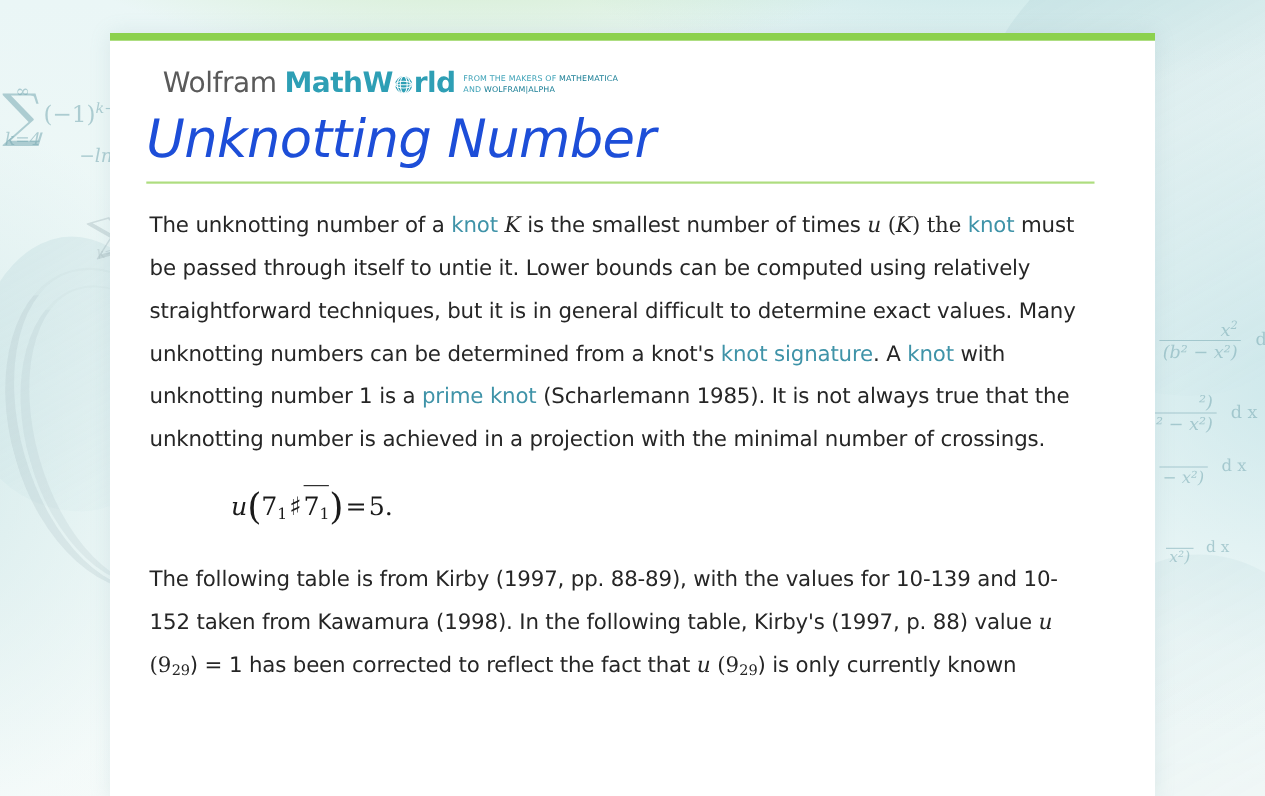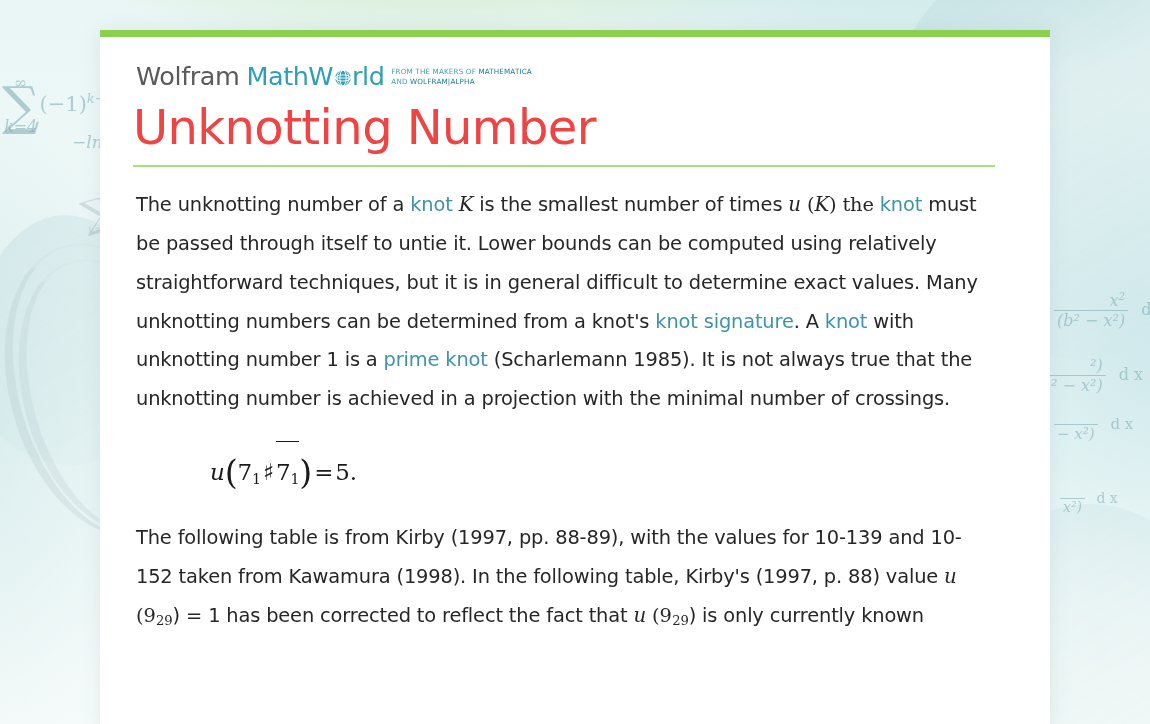--- a/index.html
+++ b/index.html
@@ -87,34 +87,34 @@
   }
   #card-inner {
     padding: 27px 55px 0 32px;
   }
 
   
   #logo-row {
     display: flex;
     align-items: flex-end;
     gap: 7px;
-    margin-left: 4px;
+    margin-left: 16px;
   }
   .logo-wolfram {
     font-family: "DejaVu Sans", sans-serif;
     font-size: 25.5px;
     font-weight: 400;
     color: #5a5a5a;
     letter-spacing: -0.4px;
     line-height: 1;
   }
   .logo-mathworld {
     font-family: "DejaVu Sans", sans-serif;
     font-size: 25.5px;
-    font-weight: 400;
+    font-weight: 700;
     color: #2e9fb5;
     letter-spacing: -0.5px;
     line-height: 1;
     display: inline-flex;
     align-items: baseline;
   }
   .globe-o {
     display: inline-block;
     width: 18px; height: 18px;
     position: relative;
@@ -129,24 +129,25 @@
     letter-spacing: 0.15px;
     padding-bottom: 3px;
   }
   #logo-tagline b { color: #1b7f96; font-weight: 400; }
 
   
   #page-title {
     font-family: "DejaVu Sans", sans-serif;
     font-size: 48px;
     font-weight: 400;
-    color: #ef4444;
+    color: #1d4ed8;
     letter-spacing: -0.6px;
     margin: 10px 0 0 1px;
     line-height: 1.16;
+    font-style: italic;
   }
   #title-rule {
     border: 0; border-top: 2px solid #aedd7f;
     margin: 10px 0 0 1px;
   }
 
   
   #article {
     margin-top: 19px;
     font-family: "DejaVu Sans", sans-serif;
@@ -176,21 +177,21 @@
   .eqn {
     font-family: "DejaVu Serif", "Liberation Serif", serif;
     font-size: 23px;
     color: #1a1a1a;
     margin: 2px 0 20px 78px;
     white-space: nowrap;
   }
   .eqn .v { font-style: italic; }
   .eqn .paren { font-size: 1.45em; vertical-align: -0.12em; font-style: normal; }
   .eqn .sub { font-size: 0.62em; vertical-align: -0.30em; font-style: normal; }
-  .eqn .ovl { border-top: 1.3px solid #1a1a1a; padding-top: 11px; display: inline-block; }
+  .eqn .ovl { border-top: 1.3px solid #1a1a1a; padding-top: 0; display: inline-block; }
   .eqn .op { font-style: normal; margin: 0 2px; }
 </style>
 </head>
 <body>
 
 <div id="page-bg">
   <div class="bg-blob" style="left:-30px; top:215px; width:190px; height:250px; opacity:.55;"></div>
   <div class="bg-ribbon" style="left:10px; top:240px; width:190px; height:300px; opacity:.7;"></div>
   <div class="bg-ribbon" style="left:24px; top:256px; width:170px; height:280px; opacity:.55;"></div>
   <div class="bg-swoosh" style="left:-180px; top:-320px; width:520px; height:470px; border-width:26px; border-color:rgba(178,214,216,0.30) transparent transparent transparent; transform:rotate(22deg);"></div>

